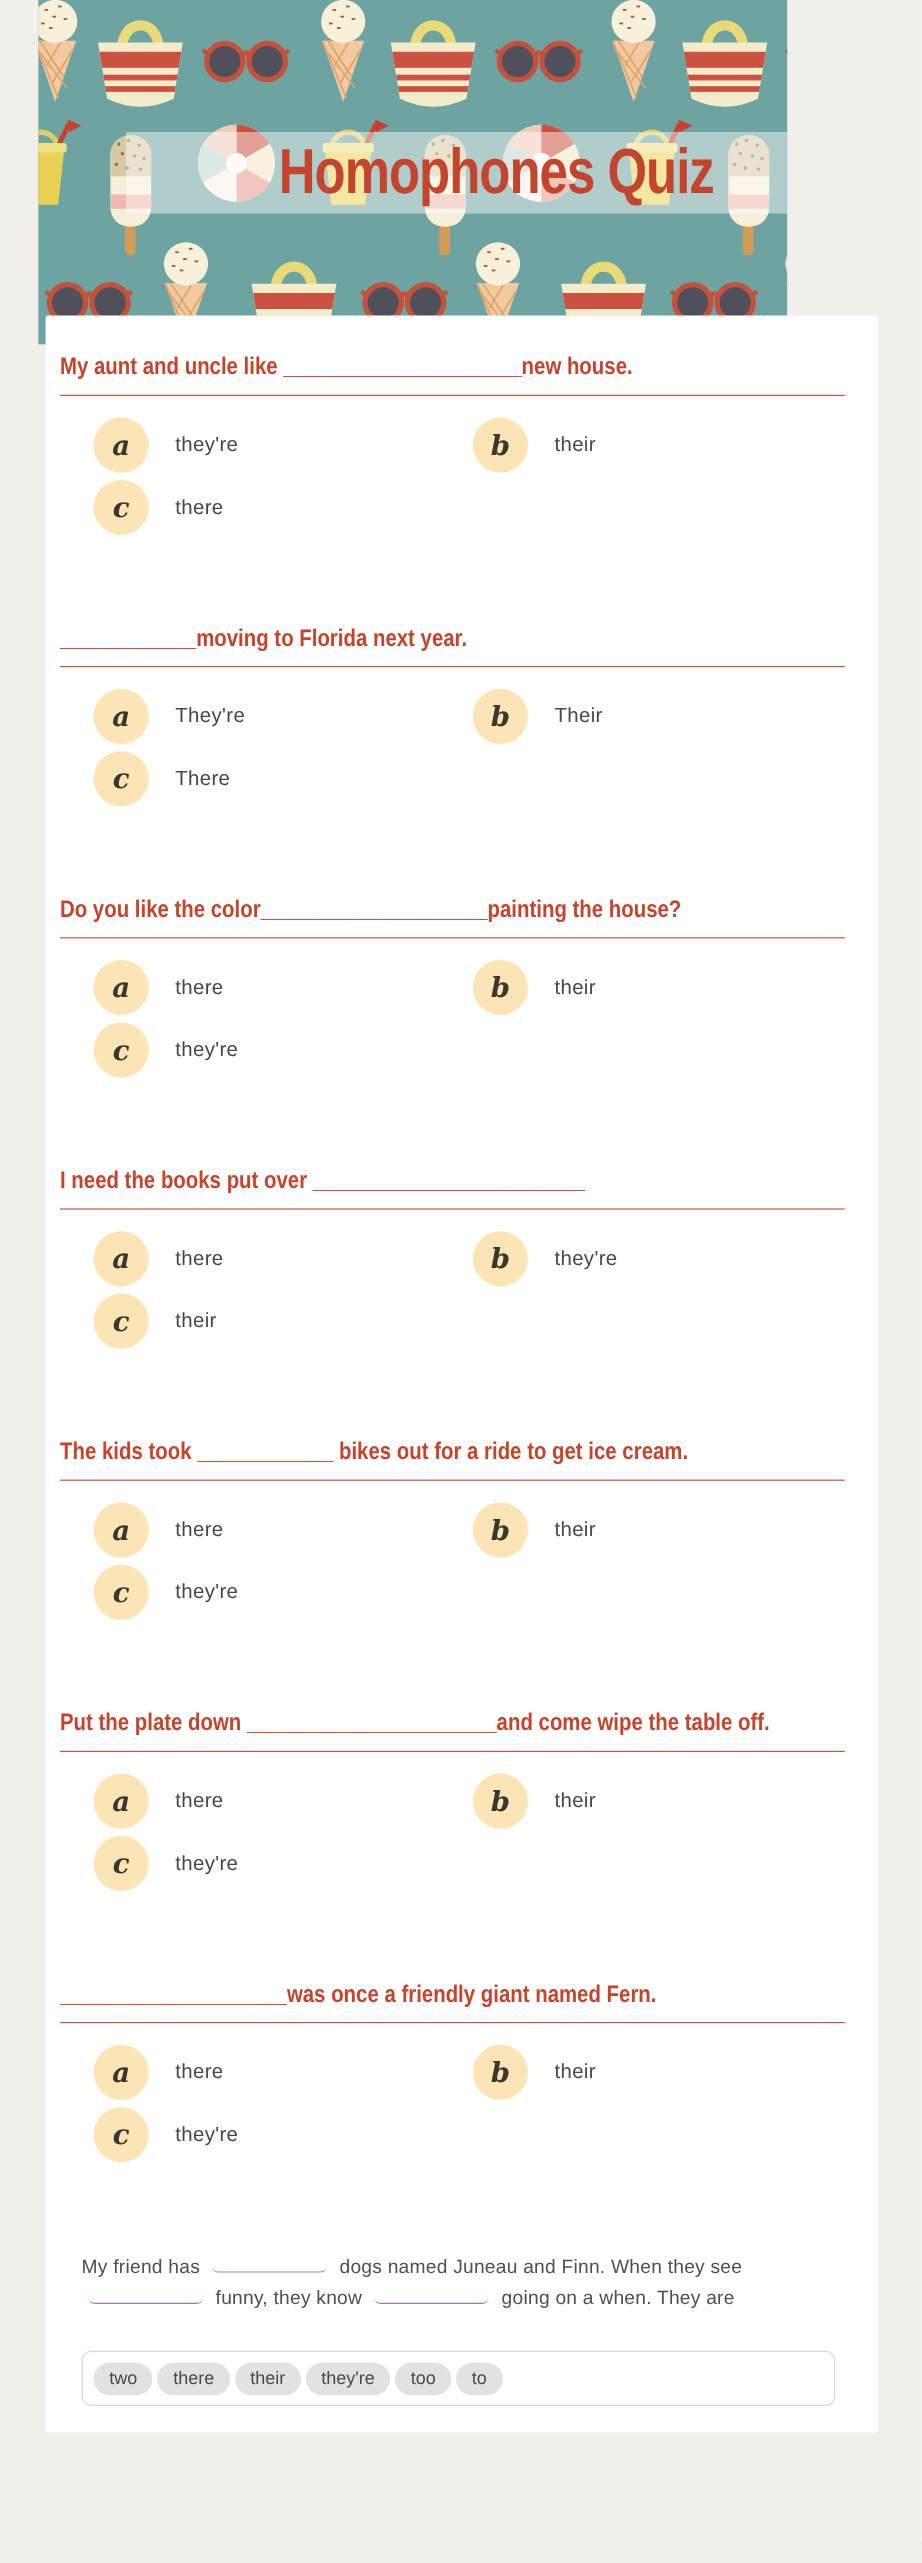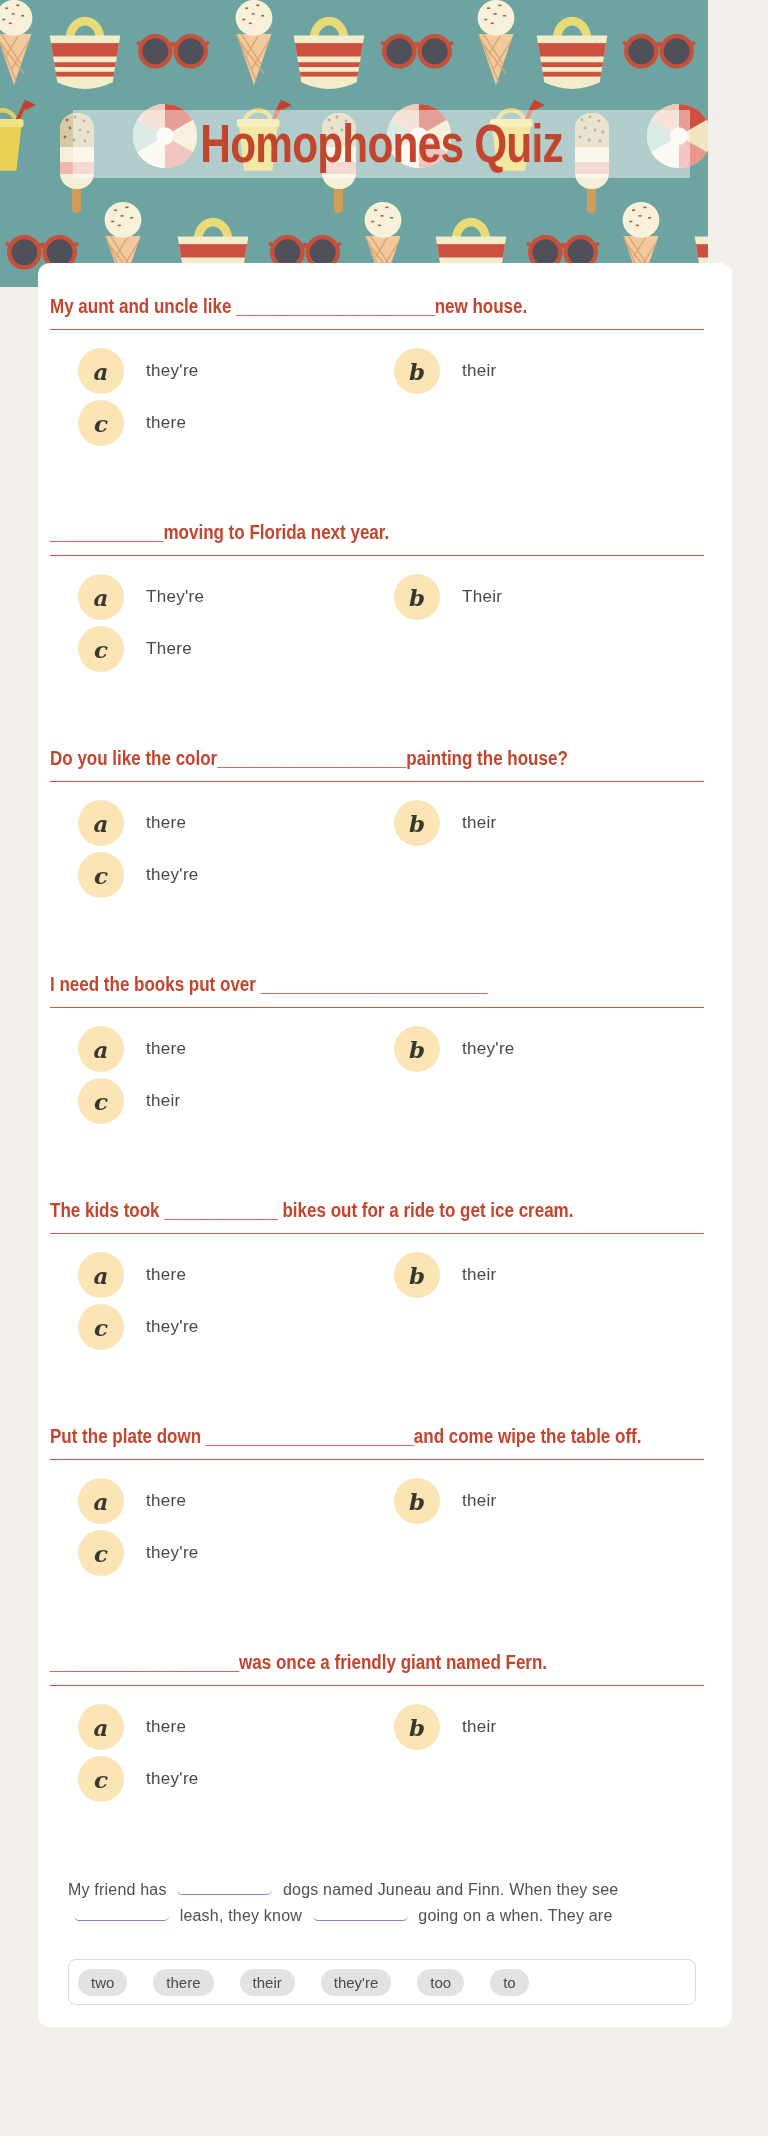--- a/index.html
+++ b/index.html
@@ -4,42 +4,43 @@
 <style>
   html,body{margin:0;padding:0;}
   body{
     width:768px; min-height:2136px;
     background:var(--page-bg,#f2efeb);
     font-family:"Liberation Sans", sans-serif;
     overflow-x:hidden;
   }
   
   .header{
-    position:relative; width:708px; height:287px;
+    position:relative; width:624px; height:287px;
     background:var(--header-teal,#6da3a0);
     overflow:hidden;
+    margin-left:32px;
   }
   .pattern{position:absolute; inset:0; z-index:1;}
   .pi{position:absolute; display:block; line-height:0;}
   .pi svg{display:block; width:100%; height:auto;}
   .band{
     position:absolute; left:73px; top:110px; width:617px; height:68px;
     background:rgba(255,255,255,0.46); z-index:3; text-align:center;
   }
   .qtitle{
     display:inline-block; transform:scaleX(.8); transform-origin:center;
     font-size:53px; font-weight:bold; line-height:68px; letter-spacing:-1px;
     color:var(--accent-red,#c4452e); white-space:nowrap;
   }
   
   .card{
     position:relative; z-index:2;
     margin:-24px 36px 0 38px;
     background:#ffffff;
-    border-radius:12px;
+    border-radius:2px;
     padding:32px 0 22px 0;
   }
   .question{padding:0 28px 0 12px; margin-bottom:75px;}
   .qp{
     margin:0; font-size:20px; font-weight:bold; line-height:23px;
     color:var(--accent-red,#c4452e);
     transform:scaleX(.85); transform-origin:left center; white-space:nowrap;
   }
   .divider{
     margin:11px 0 0 0; border:none;
@@ -65,21 +66,21 @@
     white-space:nowrap;
   }
   .blank{
     display:inline-block; width:95px; height:15px; margin:0 6px;
     border-bottom:1.5px solid var(--blank-purple,#a672bd);
     border-radius:0 0 5px 5px;
   }
   .word-bank{
     margin-top:30px; border:1px solid #d9d9d9; border-radius:8px;
     min-height:46px; box-sizing:border-box;
-    display:flex; align-items:center; gap:26px; padding:8px 9px;
+    display:flex; align-items:center; gap:4px; padding:8px 9px;
   }
   .chip{
     background:var(--chip-gray,#e2e2e2); color:#4a4a4a;
     font-size:15px; padding:5px 13px; border-radius:15px; cursor:grab;
   }
 </style>
 </head>
 <body>
 
 <header class="header">
@@ -629,21 +630,21 @@
             <span class="badge">c</span>
             <span class="olabel">they're</span>
           </div>
         </div>
   </div>
 </section>
 
   <section class="cloze-sec">
     <div id="cloze">
         <div class="cloze-line"><span>My friend has </span><span class="blank"></span><span> dogs named Juneau and Finn. When they see</span></div>
-        <div class="cloze-line"><span class="blank"></span><span> leash, they know </span><span class="blank"></span><span> going on a when. They are</span></div>
+        <div class="cloze-line"><span class="blank"></span><span> funny, they know </span><span class="blank"></span><span> going on a when. They are</span></div>
       </div>
     <div class="word-bank" id="wordbank">
         <span class="chip">two</span>
         <span class="chip">there</span>
         <span class="chip">their</span>
         <span class="chip">they're</span>
         <span class="chip">too</span>
         <span class="chip">to</span>
       </div>
   </section>

